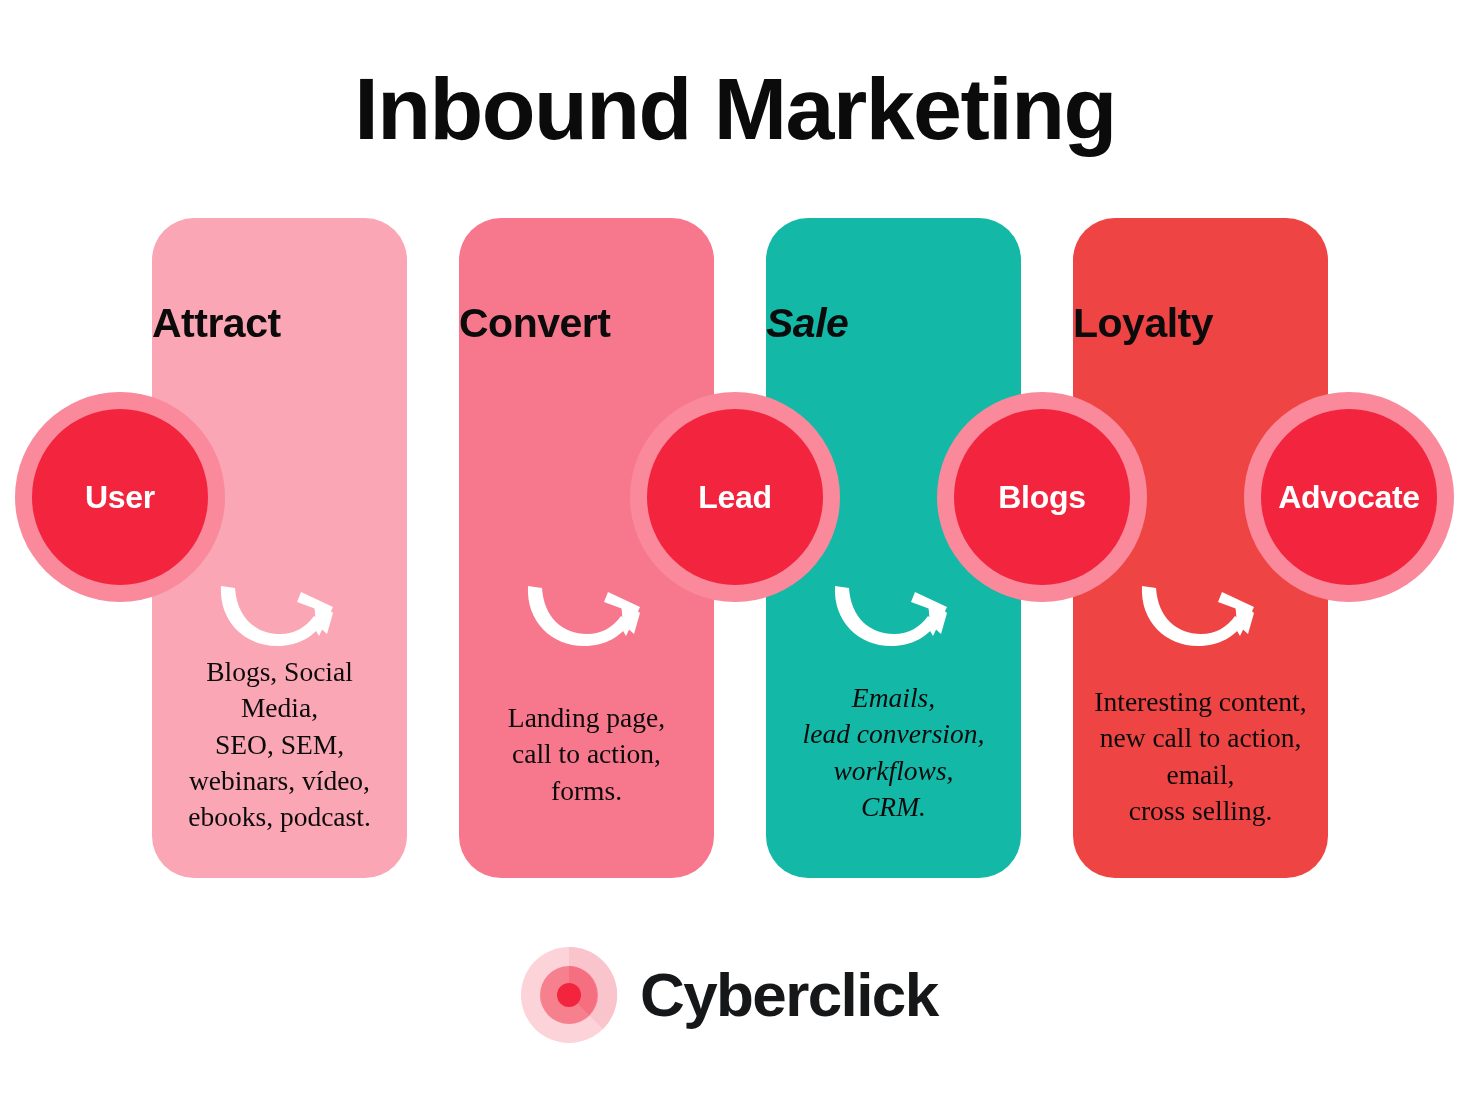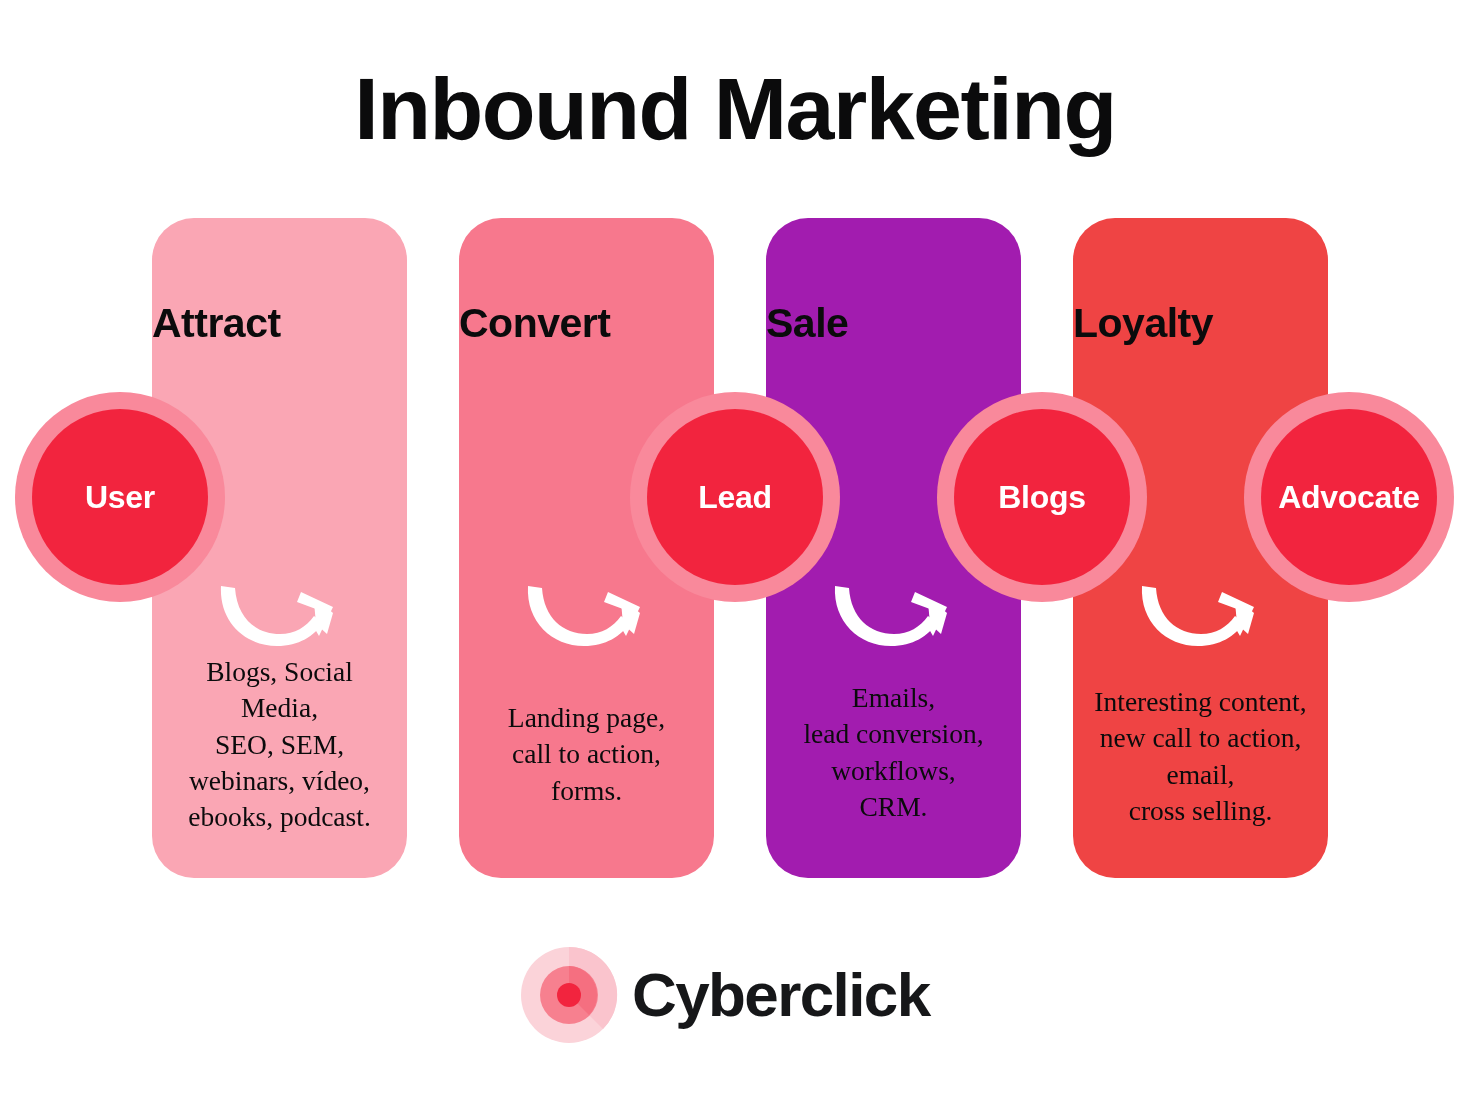--- a/index.html
+++ b/index.html
@@ -116,21 +116,21 @@
     display: flex;
     align-items: center;
   }
   #logo-mark {
     position: relative;
     width: 98px;
     height: 98px;
     flex: 0 0 98px;
   }
   #brand-name {
-    margin-left: 14px;
+    margin-left: 22px;
     font-size: 62px;
     font-weight: bold;
     color: #161719;
     letter-spacing: -1.6px;
     line-height: 1;
     text-align: center;
   }
 </style>
 </head>
 <body>
@@ -148,21 +148,21 @@
 ebooks, podcast.</div>
   </div>
 
   <div class="stage-panel" style="left:459px; background:#F7788D;">
     <div class="stage-label">Convert</div>
     <div class="stage-desc" style="top: 482px; white-space: pre-line;">Landing page,
 call to action,
 forms.</div>
   </div>
 
-  <div class="stage-panel" style="left:766px; background:#a21caf;">
+  <div class="stage-panel" style="left:766px; background:#14b8a6;font-style:italic;">
     <div class="stage-label">Sale</div>
     <div class="stage-desc" style="top: 462px; white-space: pre-line;">Emails,
 lead conversion,
 workflows,
 CRM.</div>
   </div>
 
   <div class="stage-panel" style="left:1073px; background:#ef4444;">
     <div class="stage-label">Loyalty</div>
     <div class="stage-desc" style="top: 466px; white-space: pre-line;">Interesting content,

